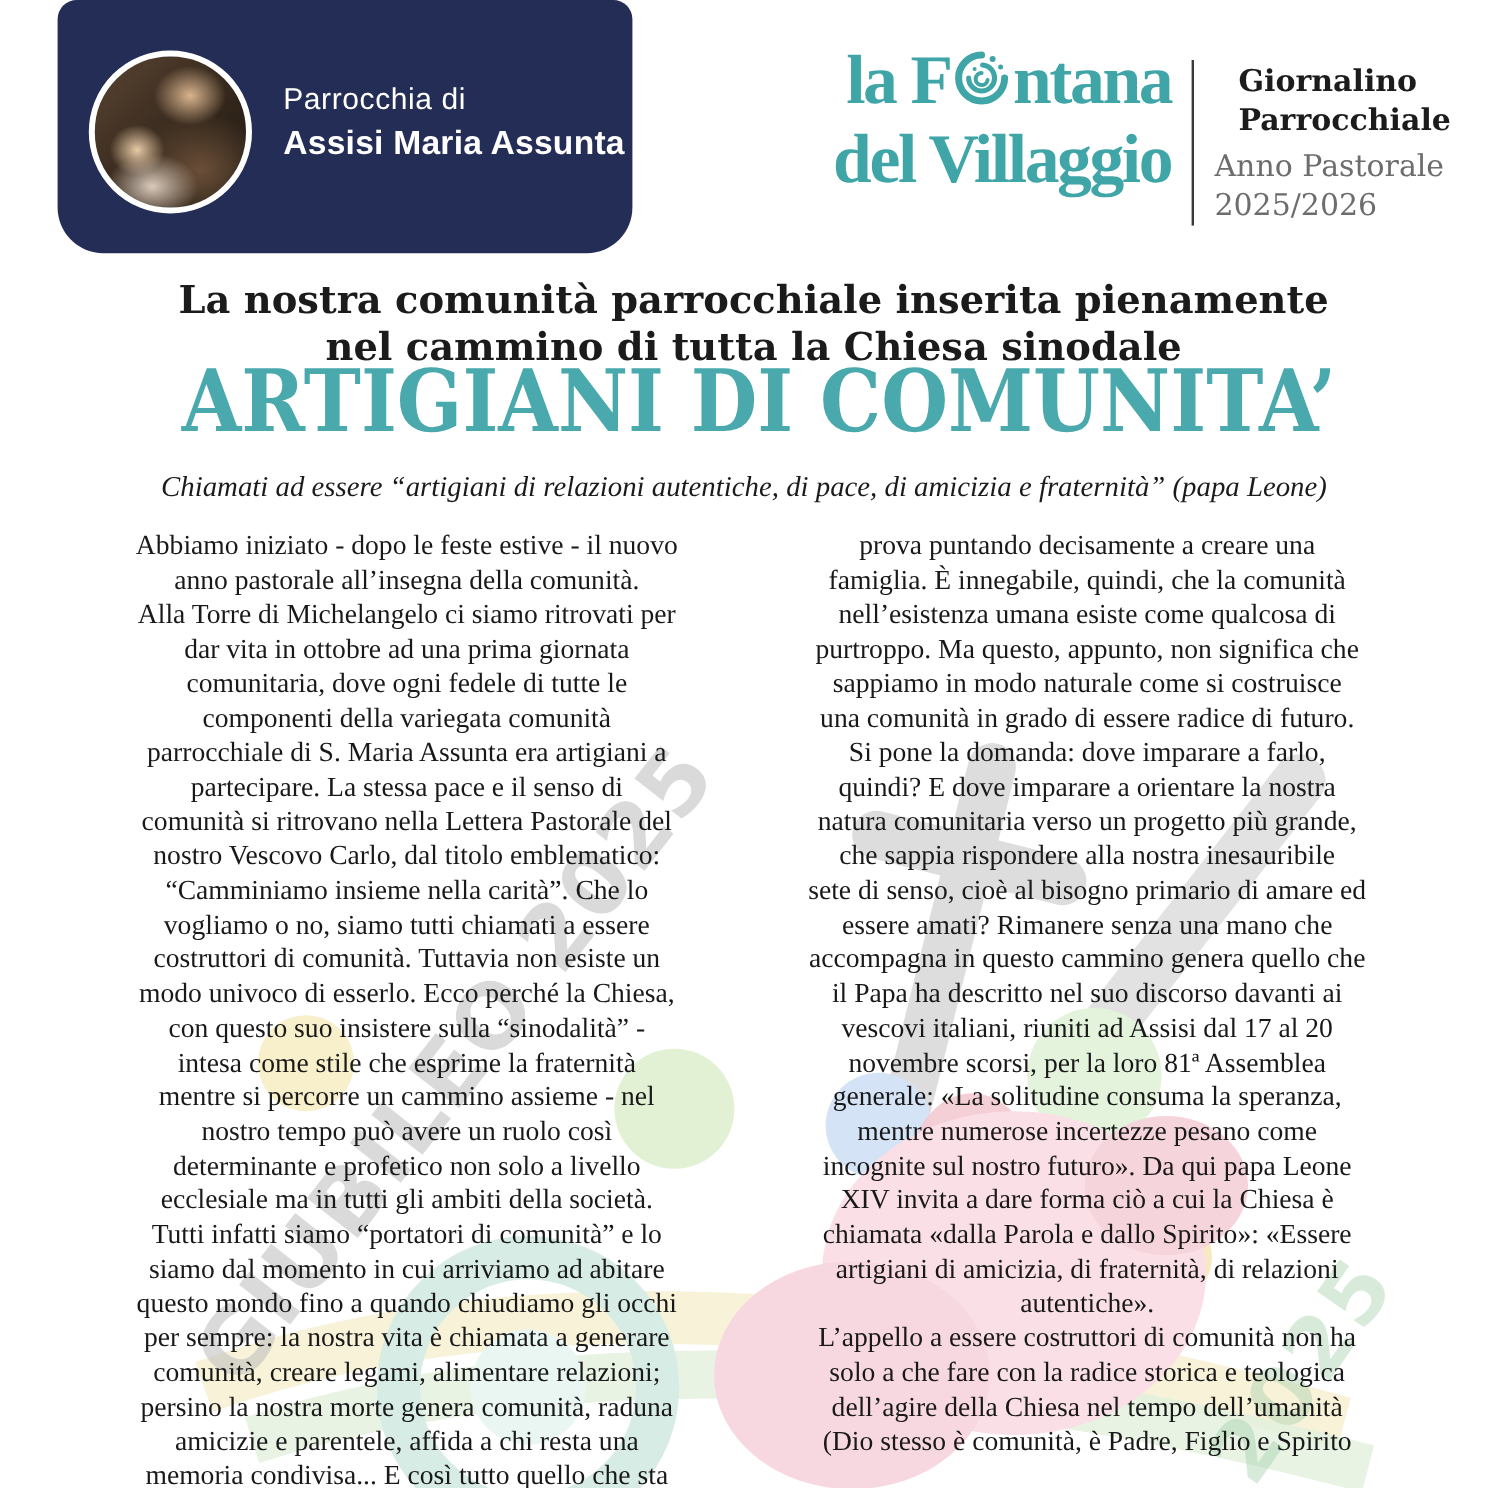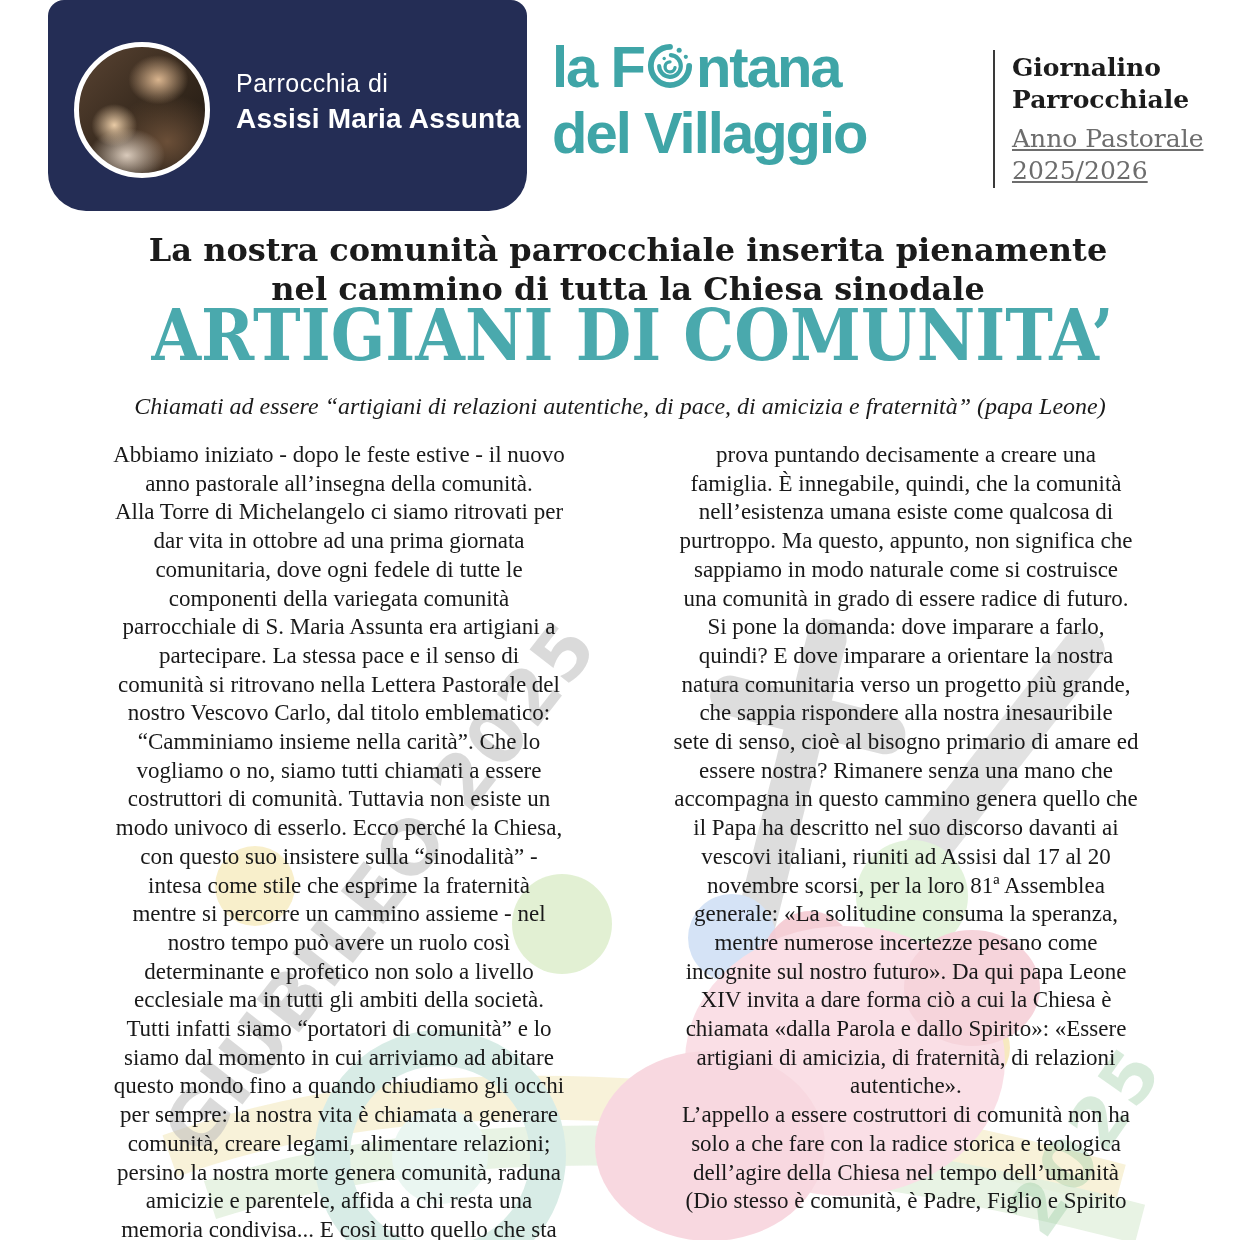--- a/index.html
+++ b/index.html
@@ -39,40 +39,40 @@
   .badge-text{
     position:absolute;left:188px;top:65px;color:#ffffff;
     font-family:"Liberation Sans", sans-serif;
     line-height:36px;white-space:nowrap;
   }
   .badge-line1{font-size:25px;font-weight:400;letter-spacing:.5px;}
   .badge-line2{font-size:28px;font-weight:700;letter-spacing:.2px;}
   
   .logo{
     position:absolute;left:552px;top:34px;width:424px;
-    text-align:left;color:var(--teal);
-    font-family:Liberation Sans, sans-serif;font-weight:700;
+    text-align:right;color:var(--teal);
+    font-family:Liberation Serif, serif;font-weight:700;
     font-size:58px;line-height:66px;letter-spacing:-2px;
     z-index:3;white-space:nowrap;
   }
   .fountain{
     display:inline-block;width:50px;height:50px;
     vertical-align:-4px;margin:0 1px;
   }
   
   .issue-divider{
     position:absolute;left:993px;top:50px;width:2px;height:138px;
     background:#3a3a3a;z-index:3;
   }
   .issue-info{
     position:absolute;left:1012px;top:52px;z-index:3;
     font-family:"DejaVu Serif", serif;white-space:nowrap;
   }
-  .issue-title{font-size:25px;font-weight:700;line-height:32px;color:#1c1c1c;}
-  .issue-sub{font-size:25px;font-weight:400;line-height:32px;color:var(--muted);margin-top:7px;text-decoration:underline;}
+  .issue-title{font-size:25px;font-weight:700;line-height:32px;color:#1c1c1c;margin-left:20px;}
+  .issue-sub{font-size:25px;font-weight:400;line-height:32px;color:var(--muted);margin-top:7px;}
   
   .kicker{
     position:absolute;left:0;top:231px;width:1240px;text-align:center;
     font-family:"DejaVu Serif", serif;font-weight:700;
     font-size:32px;line-height:39px;color:#1b1b1b;z-index:3;padding-left:16px;
   }
   .main-title{
     position:absolute;left:0;top:300px;width:1240px;text-align:center;z-index:3;padding-left:25px;
   }
   .main-title span{
@@ -223,21 +223,21 @@
     <div class="tl">famiglia. È innegabile, quindi, che la comunità</div>
     <div class="tl">nell’esistenza umana esiste come qualcosa di</div>
     <div class="tl">purtroppo. Ma questo, appunto, non significa che</div>
     <div class="tl">sappiamo in modo naturale come si costruisce</div>
     <div class="tl">una comunità in grado di essere radice di futuro.</div>
     <div class="tl">Si pone la domanda: dove imparare a farlo,</div>
     <div class="tl">quindi? E dove imparare a orientare la nostra</div>
     <div class="tl">natura comunitaria verso un progetto più grande,</div>
     <div class="tl">che sappia rispondere alla nostra inesauribile</div>
     <div class="tl">sete di senso, cioè al bisogno primario di amare ed</div>
-    <div class="tl">essere nostra? Rimanere senza una mano che</div>
+    <div class="tl">essere amati? Rimanere senza una mano che</div>
     <div class="tl">accompagna in questo cammino genera quello che</div>
     <div class="tl">il Papa ha descritto nel suo discorso davanti ai</div>
     <div class="tl">vescovi italiani, riuniti ad Assisi dal 17 al 20</div>
     <div class="tl">novembre scorsi, per la loro 81ª Assemblea</div>
     <div class="tl">generale: «La solitudine consuma la speranza,</div>
     <div class="tl">mentre numerose incertezze pesano come</div>
     <div class="tl">incognite sul nostro futuro». Da qui papa Leone</div>
     <div class="tl">XIV invita a dare forma ciò a cui la Chiesa è</div>
     <div class="tl">chiamata «dalla Parola e dallo Spirito»: «Essere</div>
     <div class="tl">artigiani di amicizia, di fraternità, di relazioni</div>

